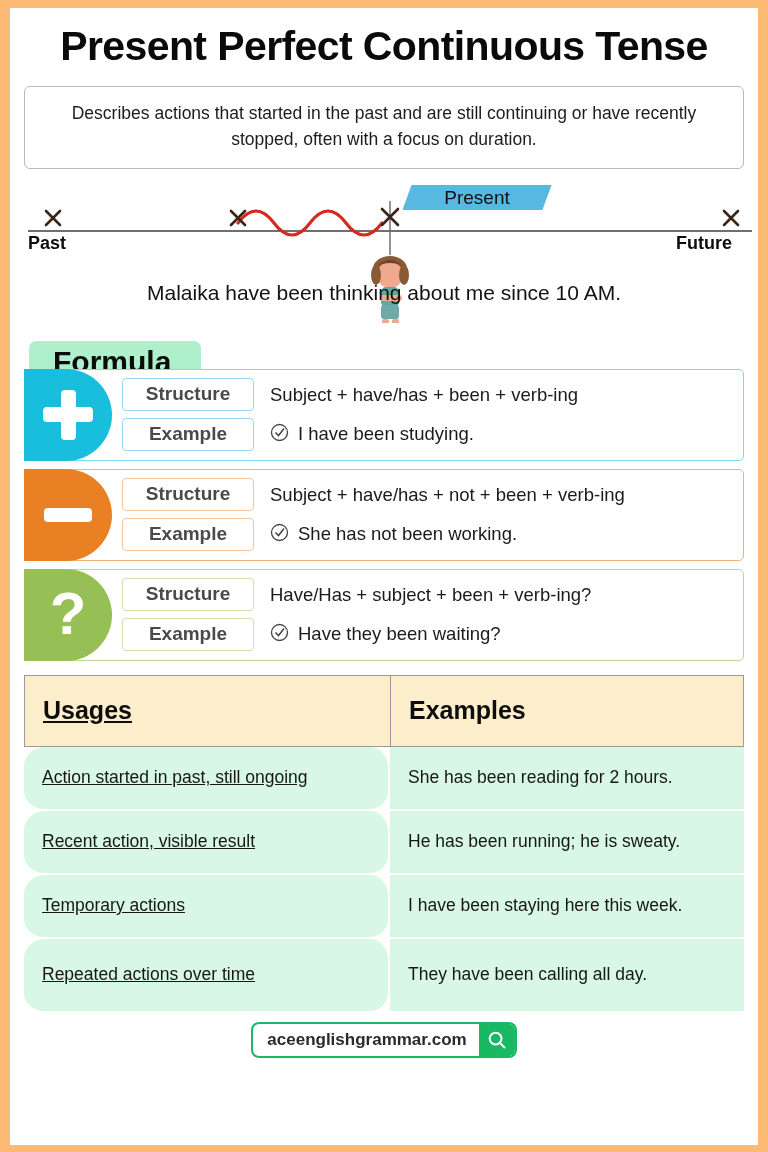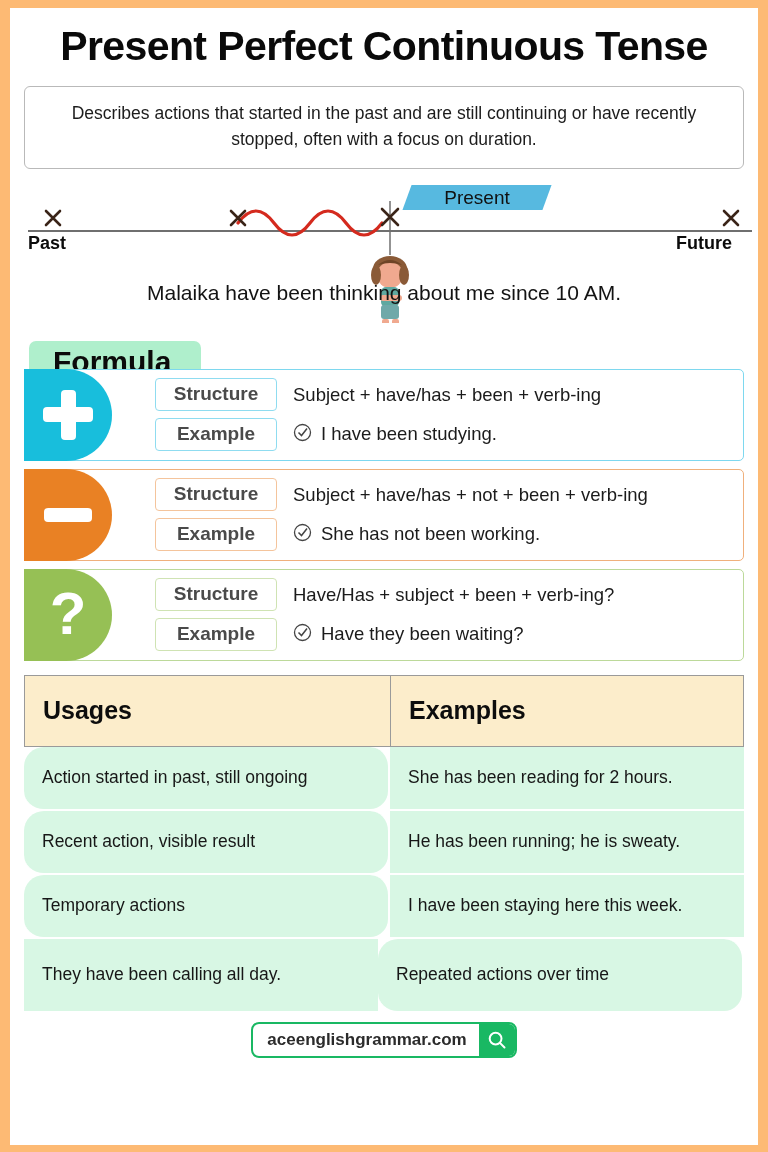--- a/index.html
+++ b/index.html
@@ -183,31 +183,30 @@
     justify-content: center;
     padding: 4px 8px 4px 10px;
   }
   .card-row {
     display: flex;
     align-items: center;
     height: 40px;
   }
   .tagbox {
     flex: 0 0 auto;
-    width: 122px;
+    width: 132px;
     box-sizing: border-box;
     text-align: center;
     border: 1px solid #8fdcf0;
     border-radius: 4px;
     font-size: 19px;
     font-weight: bold;
     color: #4a4a4a;
     padding: 4px 0 5px 0;
     background: #fff;
-    margin-left: 33px;
   }
   .card.neg .tagbox { border-color: #f4c49c; }
   .card.que .tagbox { border-color: #cfe3b3; }
 
   .card-text {
     font-size: 18.5px;
     color: #1b1b1b;
     padding-left: 16px;
     white-space: nowrap;
   }
@@ -232,21 +231,21 @@
     color: #0d0d0d;
     height: 72px;
     display: flex;
     align-items: center;
   }
   .thead .tcell.c1 { border-right: none; }
   .tcell {
     box-sizing: border-box;
     padding: 0 18px;
   }
-  .tcell.c1 { flex: 0 0 366px; }
+  .tcell.c1 { flex: 0 0 366px; text-decoration: underline; }
   .tcell.c2 { flex: 1; }
   .tbody .tcell {
     background: #D8F7E4;
     height: 64px;
     display: flex;
     align-items: center;
     font-size: 17.5px;
     color: #171717;
     border-bottom: 2px solid #ffffff;
   }
@@ -422,22 +421,22 @@
         </div>
         <div class="trow">
           <div class="tcell c1">Recent action, visible result</div>
           <div class="tcell c2">He has been running; he is sweaty.</div>
         </div>
         <div class="trow">
           <div class="tcell c1">Temporary actions</div>
           <div class="tcell c2">I have been staying here this week.</div>
         </div>
         <div class="trow">
+          <div class="tcell c1">Repeated actions over time</div>
           <div class="tcell c2">They have been calling all day.</div>
-          <div class="tcell c1">Repeated actions over time</div>
         </div>
       </div>
     </div>
 
     <div class="footer">
       <div class="brand">
         <div class="brand-text">aceenglishgrammar.com</div>
         <div class="brand-btn">
           <svg width="20" height="20" viewBox="0 0 20 20">
               <circle cx="8.6" cy="8.6" r="5.9" fill="none" stroke="#ffffff" stroke-width="2"></circle>

